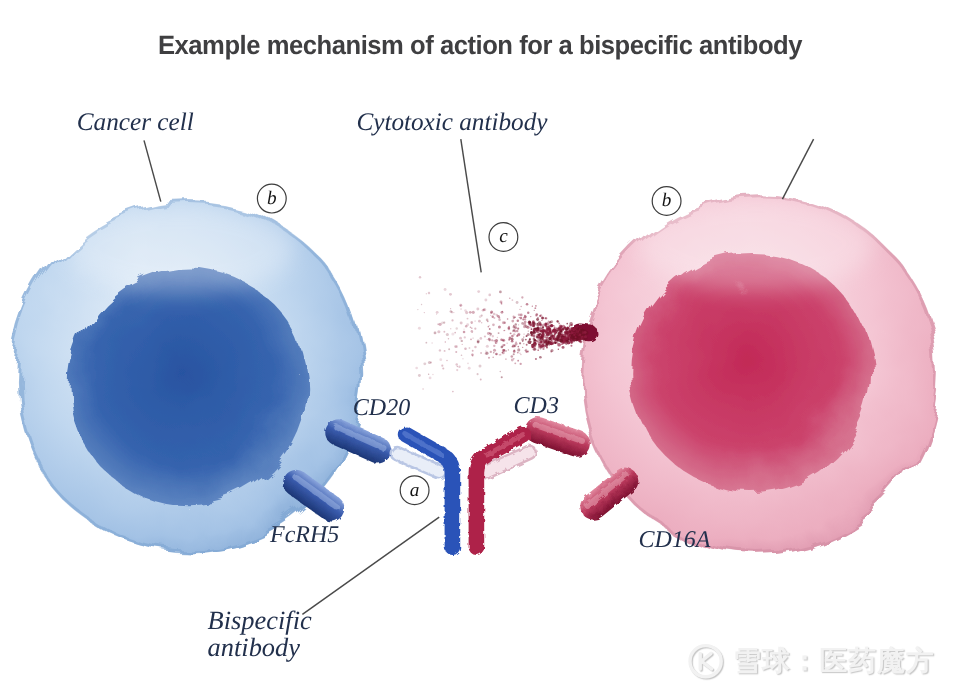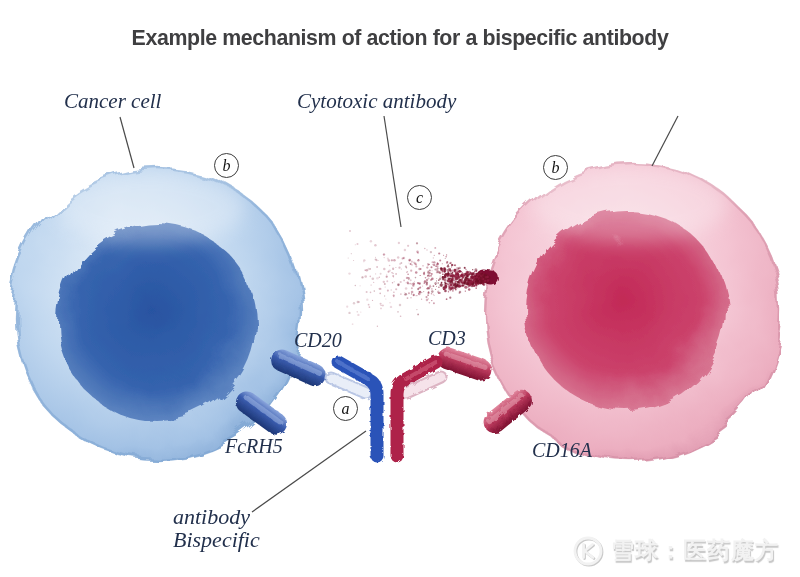--- a/index.html
+++ b/index.html
@@ -1048,22 +1048,22 @@
 
   <div class="lbl big" style="left:64px;top:89px;">Cancer cell</div>
   <div class="lbl big" style="left:297px;top:89px;">Cytotoxic antibody</div>
 
   <div class="lbl med" style="left:294px;top:329px;">CD20</div>
   <div class="lbl med" style="left:428px;top:327px;">CD3</div>
   <div class="lbl med" style="left:225px;top:435px;">FcRH5</div>
   <div class="lbl med" style="left:488px;top:439px;margin-left:44px;">CD16A</div>
 
   <div class="lbl bisp" style="left:173px;top:505px;">
+    <div>Bispecific</div>
     <div>antibody</div>
-    <div>Bispecific</div>
   </div>
 
   <div class="circ" style="left:214px;top:153px;">b</div>
   <div class="circ" style="left:407px;top:185px;">c</div>
   <div class="circ" style="left:543px;top:155px;">b</div>
   <div class="circ" style="left:333px;top:396px;">a</div>
 
   <div id="watermark">
     <svg width="32" height="32" viewBox="0 0 32 32" style="filter:drop-shadow(1px 1.5px 0 #c9c9c9);">
       <circle cx="16" cy="16" r="13" fill="none" stroke="#f2f2f2" stroke-width="2.8"></circle>

